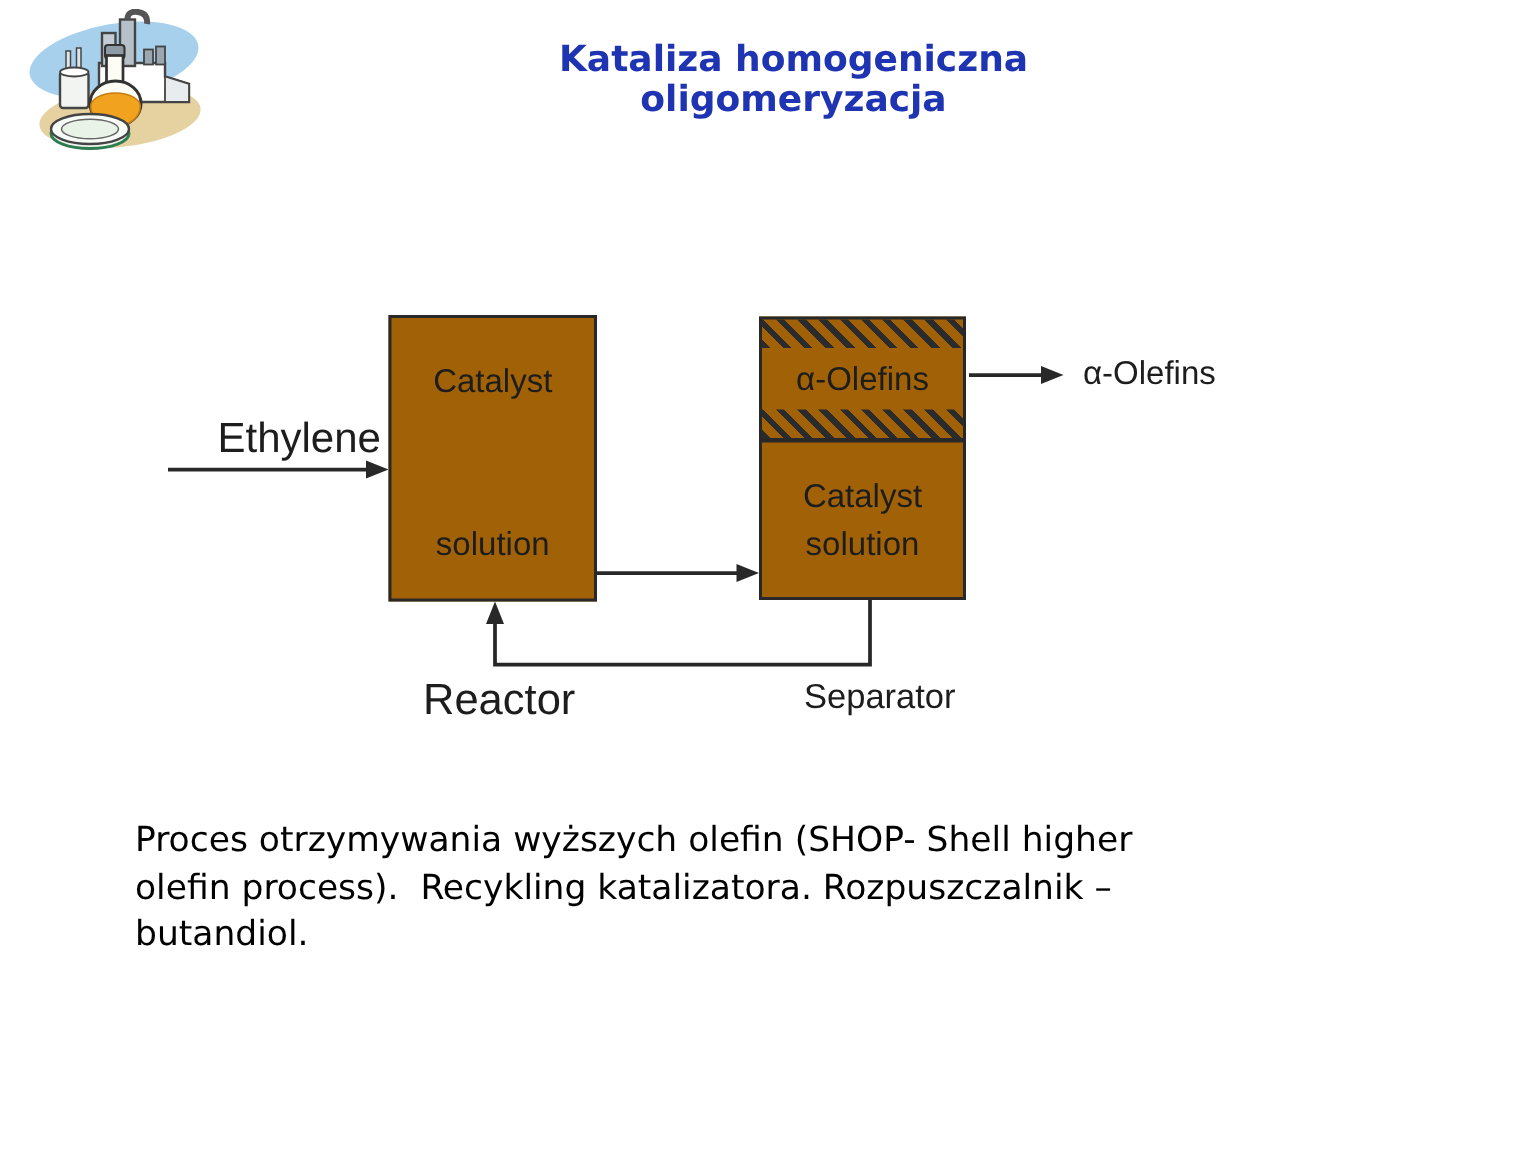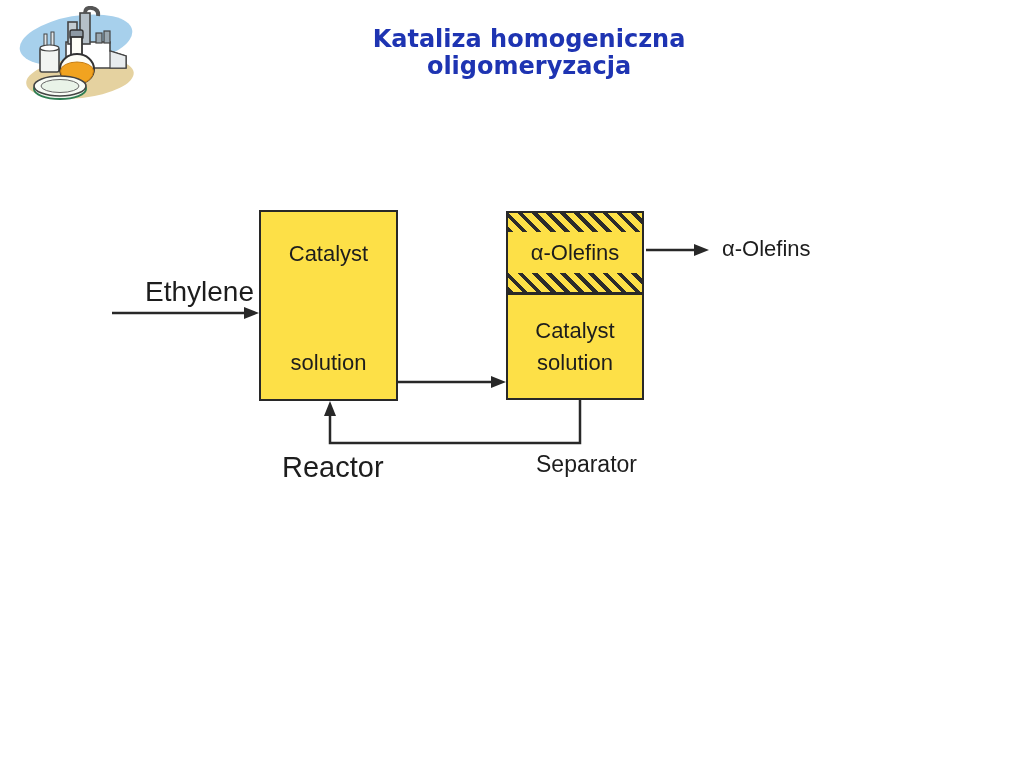--- a/index.html
+++ b/index.html
@@ -11,21 +11,21 @@
   .title{
     position:absolute;left:529px;top:26px;transform:translateX(-50%);
     white-space:pre-line;text-align:center;
     font-family:"DejaVu Sans",sans-serif;font-weight:bold;
     font-size:24px;line-height:27px;color:#1e34b2;
   }
   
   .clipart{position:absolute;left:14px;top:6px;width:122px;height:98px;}
   
   .flow-lines{position:absolute;left:0;top:0;width:1024px;height:768px;}
-  .box{position:absolute;background:#fde047;border:2px solid #282828;box-sizing:border-box;color:#1d1d1d;}
+  .box{position:absolute;background:#a16207;border:2px solid #282828;box-sizing:border-box;color:#1d1d1d;}
   .reactor{left:259px;top:210px;width:139px;height:191px;}
   .reactor .bt{position:absolute;left:0;right:0;text-align:center;font-size:22px;}
   .reactor .bt1{top:29px;}
   .reactor .bt2{top:138px;}
   .separator{left:506px;top:211px;width:138px;height:189px;display:flex;flex-direction:column;}
   .sep-top{height:82px;border-bottom:3px solid #282828;display:flex;flex-direction:column;box-sizing:border-box;}
   .hatch{
     height:19px;
     background:repeating-linear-gradient(45deg,#2b2b2b 0 4px,transparent 4px 10px);
   }
@@ -112,14 +112,17 @@
       <div>Catalyst</div>
       <div>solution</div>
     </div>
   </div>
 
   <div class="lbl lbl-ethylene">Ethylene</div>
   <div class="lbl lbl-out-olefins">α-Olefins</div>
   <div class="lbl lbl-reactor">Reactor</div>
   <div class="lbl lbl-separator">Separator</div>
 
+  <div class="caption">Proces otrzymywania wyższych olefin (SHOP- Shell higher
+olefin process).  Recykling katalizatora. Rozpuszczalnik –
+butandiol.</div>
 
 </div>
 
 </body></html>

